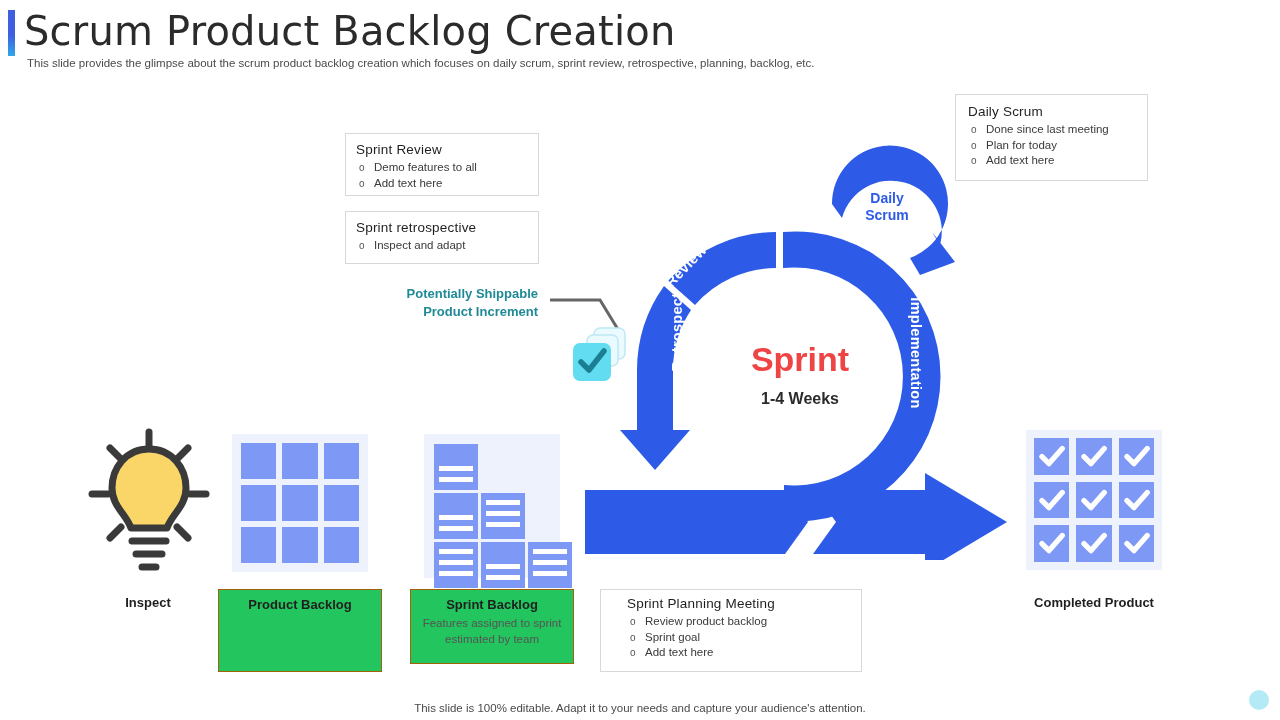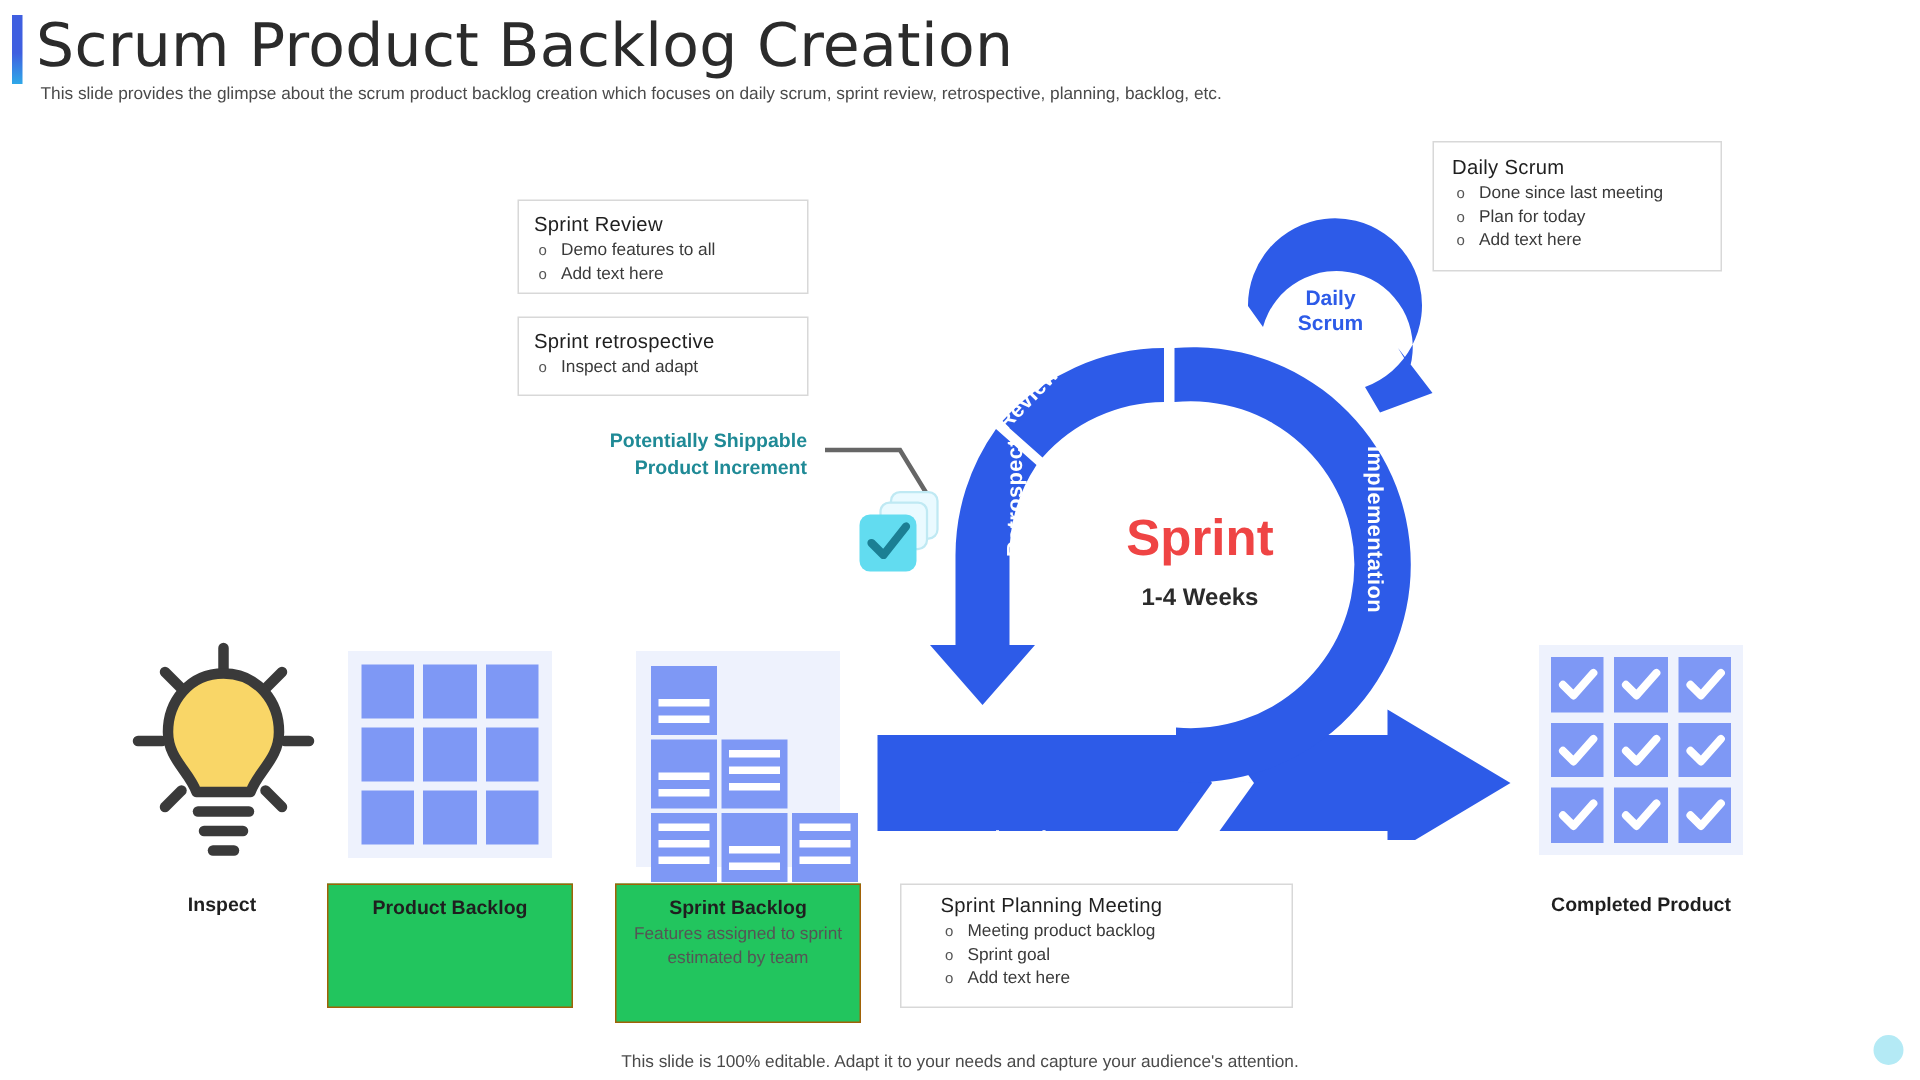--- a/index.html
+++ b/index.html
@@ -67,21 +67,21 @@
     position: absolute; border: 1px solid #a16207; background: #22c55e;
     text-align: center; padding-top: 7px;
   }
   .label-box .lb-title {
     font-size: 13px; font-weight: bold; color: #1f1f1f;
   }
   .label-box .lb-desc {
     font-size: 11.5px; color: #555; line-height: 16px; margin-top: 3px;
   }
   #box-product-backlog { left: 218px; top: 589px; width: 164px; height: 83px; }
-  #box-sprint-backlog  { left: 410px; top: 589px; width: 164px; height: 93px; }
+  #box-sprint-backlog  { left: 410px; top: 589px; width: 164px; height: 75px; }
 
   .plain-label {
     position: absolute; text-align: center;
     font-size: 13px; font-weight: bold; color: #1f1f1f;
   }
   #label-vision { left: 88px; top: 595px; width: 120px; }
   #label-completed { left: 1014px; top: 595px; width: 160px; text-align: center; }
 
   
   #vision-icon { position: absolute; left: 88px; top: 428px; width: 122px; height: 148px; }
@@ -175,21 +175,21 @@
     <ul>
       <li>Done since last meeting</li>
       <li>Plan for today</li>
       <li>Add text here</li>
     </ul>
   </div>
 
   <div class="card" id="card-sprint-planning">
     <div class="card-title">Sprint Planning Meeting</div>
     <ul>
-      <li>Meeting  product  backlog</li>
+      <li>Review  product  backlog</li>
       <li>Sprint goal</li>
       <li>Add text here</li>
     </ul>
   </div>
 
   <svg id="vision-icon" viewBox="0 0 122 148">
     <g stroke="#3a3a3a" stroke-width="7" stroke-linecap="round" fill="none">
       <line x1="61" y1="4" x2="61" y2="20"></line>
       <line x1="22" y1="20" x2="33" y2="31"></line>
       <line x1="100" y1="20" x2="89" y2="31"></line>

